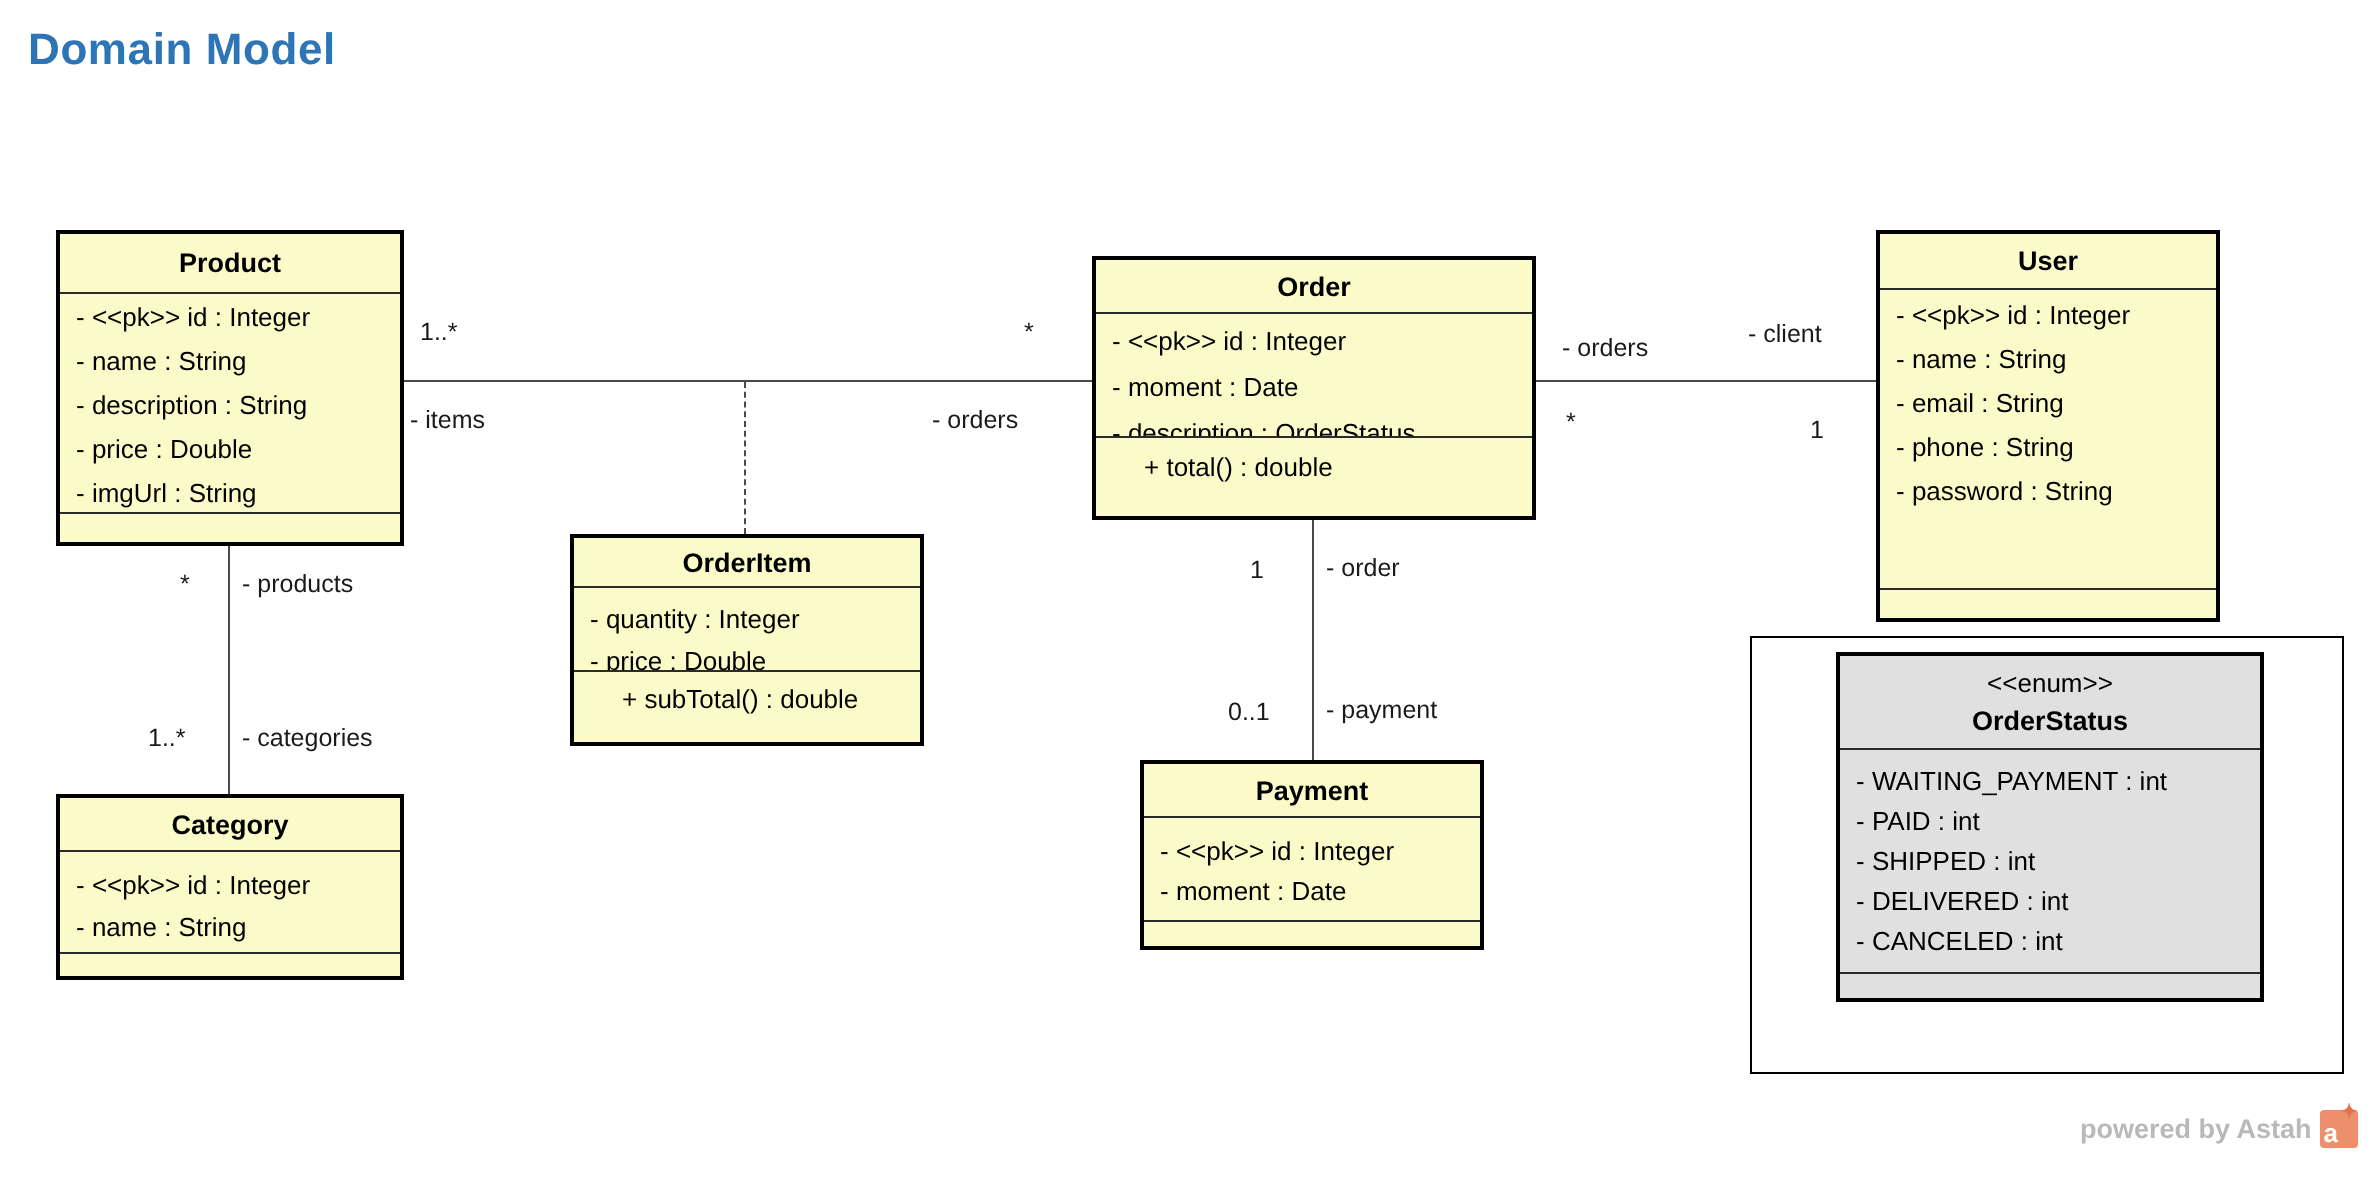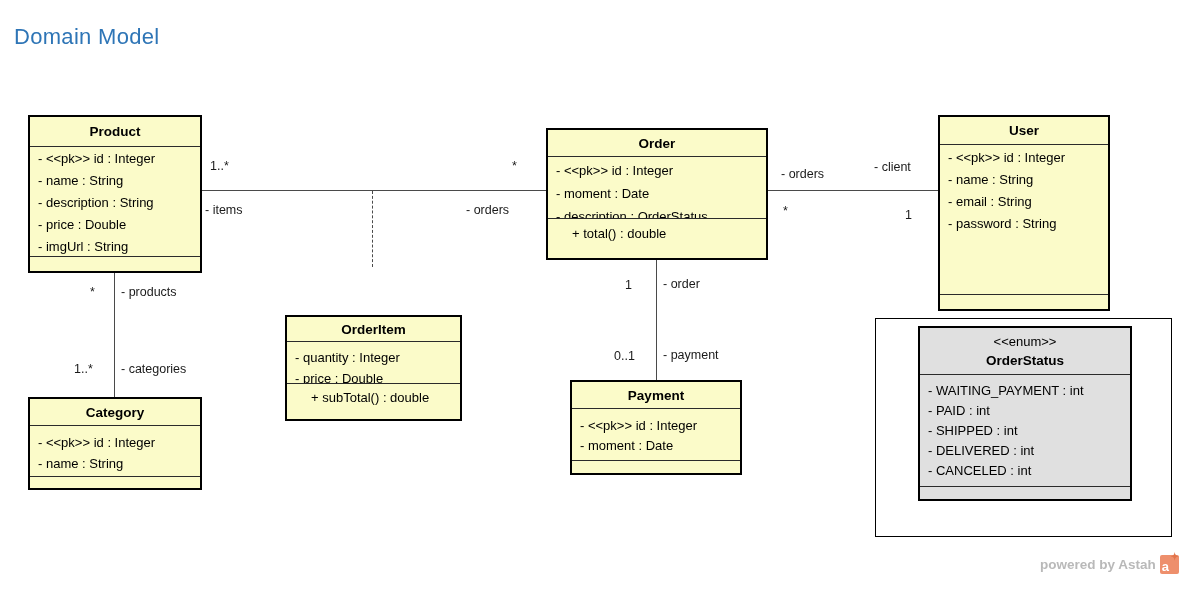--- a/index.html
+++ b/index.html
@@ -12,22 +12,22 @@
     --label_color: #1a1a1a;
     --watermark_gray: #b9b9b9;
     --astah_orange: #EE8F6C;
   }
   html, body { margin:0; padding:0; background:#fff; }
   #canvas {
     position:relative; width:1188px; height:589px; background:#ffffff;
     font-family:"Liberation Sans", sans-serif; overflow:hidden;
   }
   .page-title {
-    position:absolute; left:14px; top:24px; margin:0;
-    font-size:22px; font-weight:normal; color:var(--title_blue);
+    position:absolute; left:14px; top:12px; margin:0;
+    font-size:22px; font-weight:bold; color:var(--title_blue);
     letter-spacing:0.3px;
   }
   .uml-class {
     position:absolute; box-sizing:border-box;
     background:var(--class_fill);
     border:2px solid var(--class_border);
     display:flex; flex-direction:column;
     color:#000;
   }
   .uml-head {
@@ -52,21 +52,21 @@
   .box-order     { left:546px; top:128px; width:222px; height:132px; }
   .box-order .uml-head { height:26px; }
   .box-order .uml-attrs { line-height:23px; padding-top:2px; }
   .box-order .uml-ops  { height:32px; padding-top:7px; }
 
   .box-user      { left:938px; top:115px; width:172px; height:196px; }
   .box-user .uml-head { height:27px; }
   .box-user .uml-attrs { line-height:22px; padding-top:2px; }
   .box-user .uml-ops  { height:14px; }
 
-  .box-orderitem { left:285px; top:267px; width:177px; height:106px;margin-top:48px; }
+  .box-orderitem { left:285px; top:267px; width:177px; height:106px; }
   .box-orderitem .uml-head { height:24px; }
   .box-orderitem .uml-attrs { line-height:21px; padding-top:5px; }
   .box-orderitem .uml-ops  { height:29px; padding-top:6px; }
 
   .box-payment   { left:570px; top:380px; width:172px; height:95px; }
   .box-payment .uml-head { height:26px; }
   .box-payment .uml-attrs { line-height:20px; padding-top:7px; }
   .box-payment .uml-ops  { height:12px; }
 
   .box-category  { left:28px;  top:397px; width:174px; height:93px; }
@@ -143,20 +143,21 @@
       <div>+ total() : double</div>
     </div>
   </div>
 
   <div class="uml-class box-user">
     <div class="uml-head">User</div>
     <div class="uml-attrs">
       <div>- &lt;&lt;pk&gt;&gt; id : Integer</div>
       <div>- name : String</div>
       <div>- email : String</div>
+      <div>- phone : String</div>
       <div>- password : String</div>
     </div>
     <div class="uml-ops"></div>
   </div>
 
   <div class="uml-class box-orderitem">
     <div class="uml-head">OrderItem</div>
     <div class="uml-attrs">
       <div>- quantity : Integer</div>
       <div>- price : Double</div>

